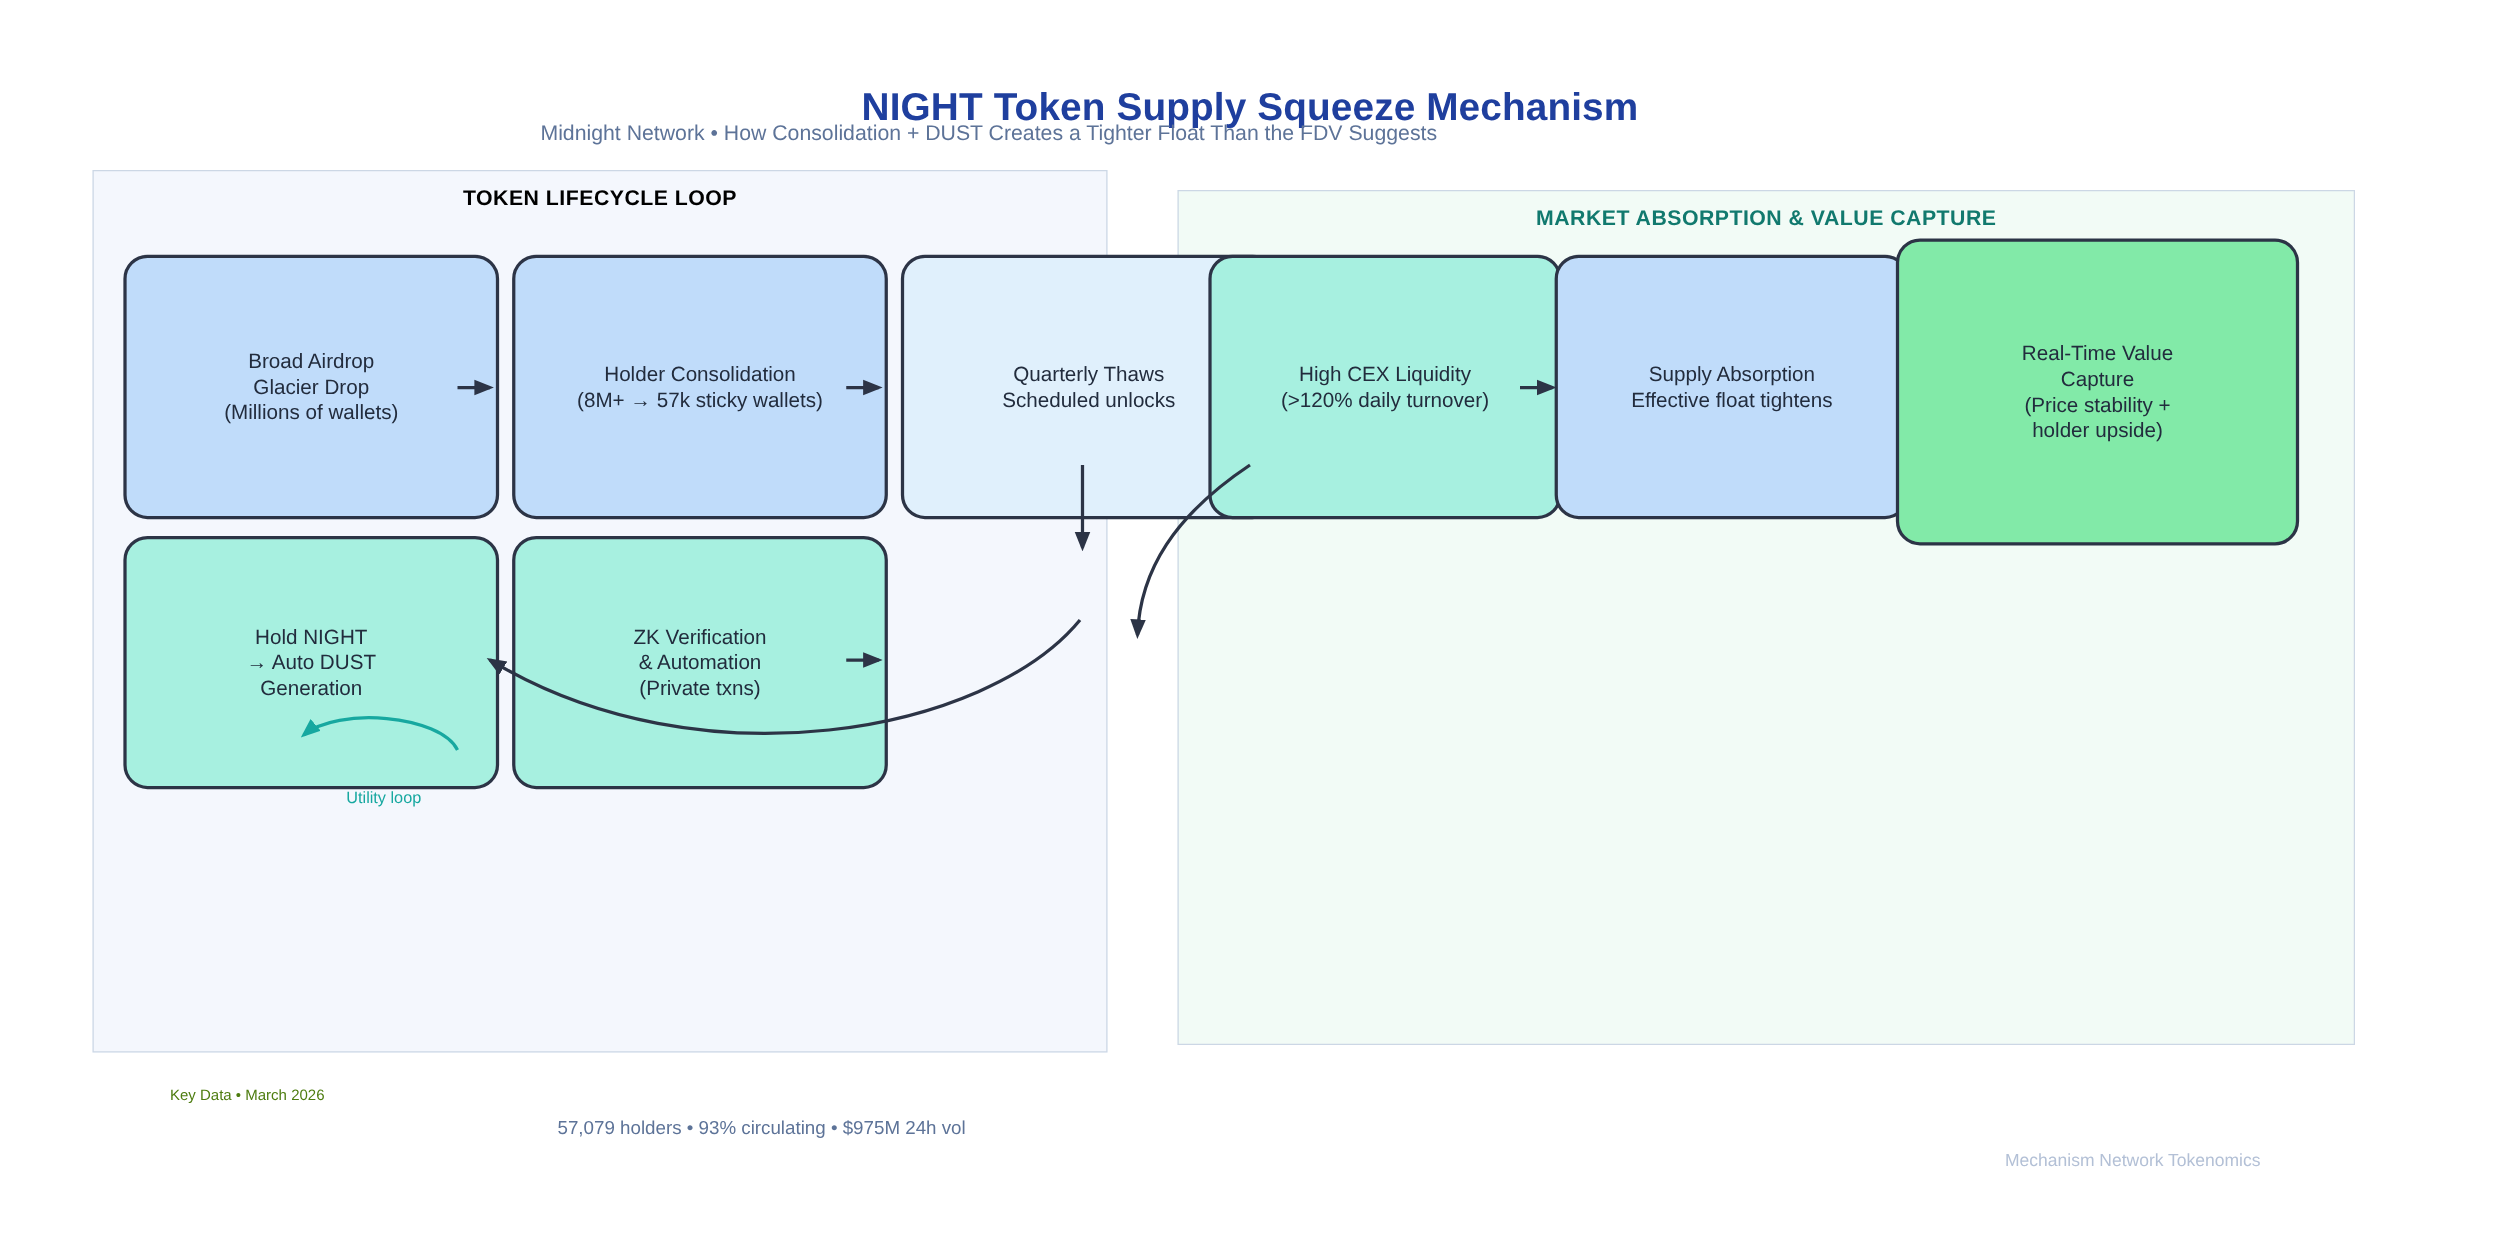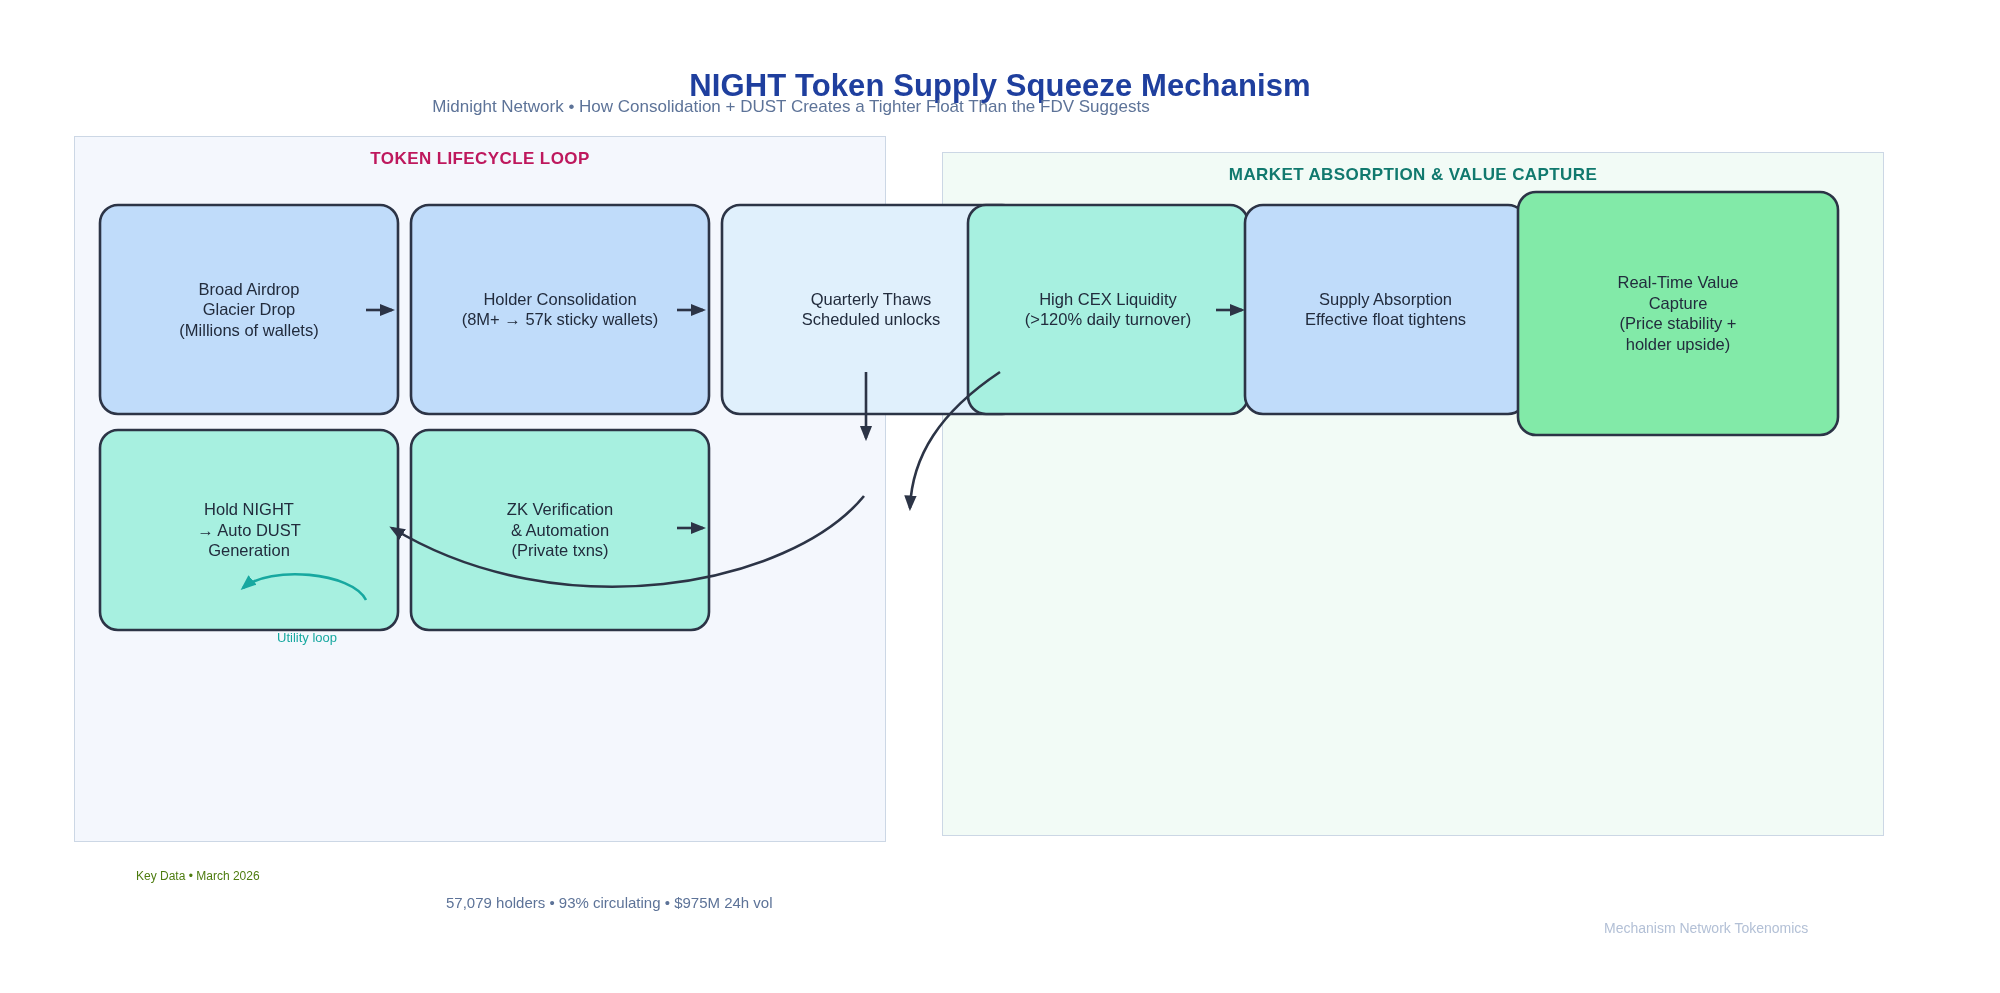--- a/index.html
+++ b/index.html
@@ -60,21 +60,21 @@
   }
   .panel-title {
     position: absolute;
     top: 12px;
     width: 100%;
     text-align: center;
     font-size: 17px;
     font-weight: bold;
     letter-spacing: 0.4px;
   }
-  #panel-lifecycle .panel-title { color: #be185d; }
+  #panel-lifecycle .panel-title { color: #000000; }
   #panel-market .panel-title { color: #11796e; }
 
   
   #diagram-svg {
     position: absolute;
     left: 0;
     top: 0;
     width: 2000px;
     height: 993px;
     pointer-events: none;

